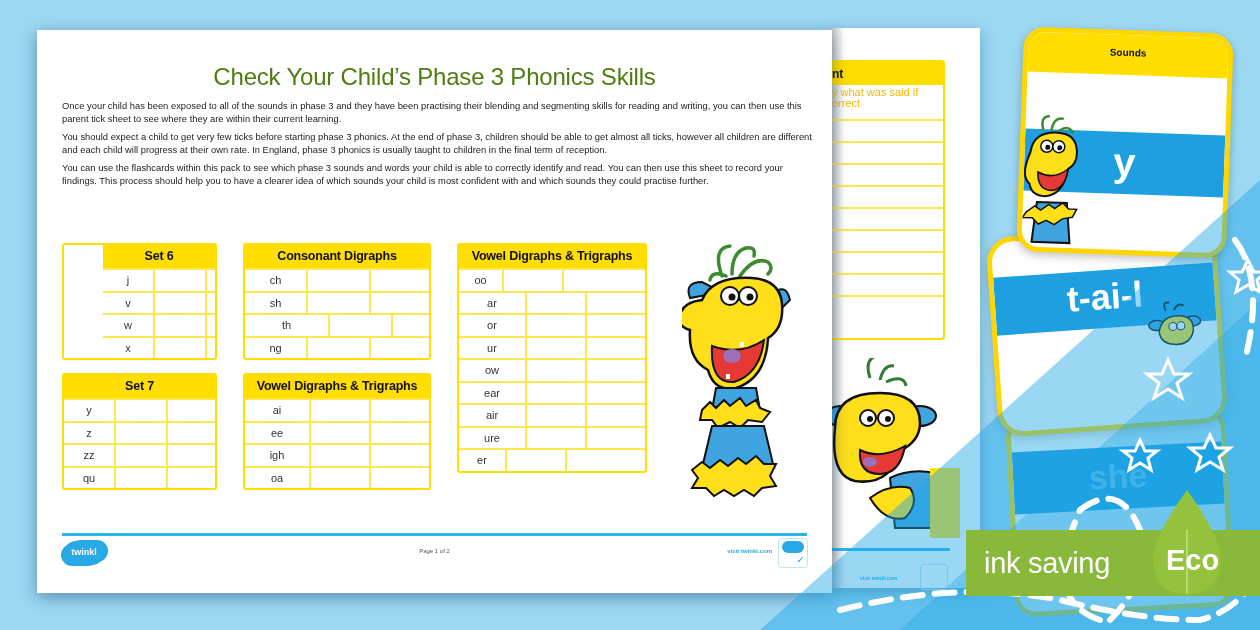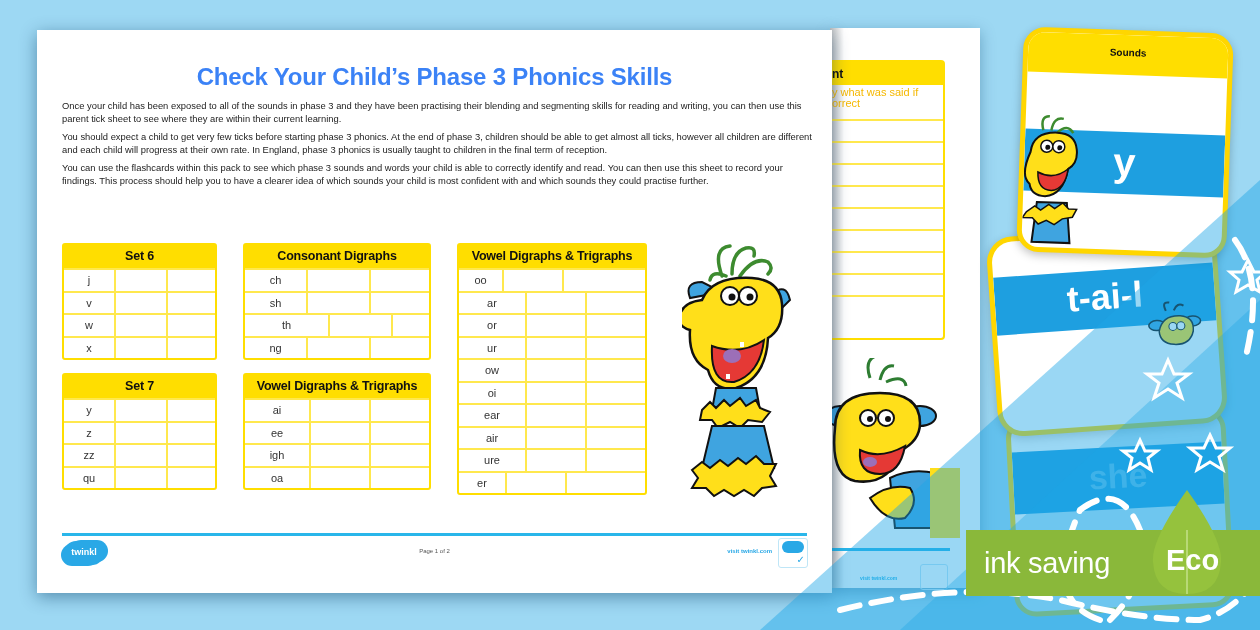--- a/index.html
+++ b/index.html
@@ -41,21 +41,21 @@
   .back-badge { position: absolute; left: 90px; top: 536px; width: 28px; height: 26px; border: 1px solid #bfe6f7; border-radius: 3px; }
 
   
   .page {
     position: absolute; left: 37px; top: 30px; width: 795px; height: 563px;
     background: #fff;
     box-shadow: 0 4px 16px rgba(0,50,90,0.45);
   }
   .title {
     position: absolute; left: 0; right: 0; top: 33px; text-align: center;
-    color: #3b82f6; font-weight: bold; font-size: 24px; letter-spacing: -0.2px;
+    color: #4d7c0f; font-weight: normal; font-size: 24px; letter-spacing: -0.2px;
   }
   .intro {
     position: absolute; left: 25px; right: 20px; top: 70px;
     font-size: 9.4px; line-height: 12.5px; color: #222;
   }
   .intro p { margin-bottom: 6px; }
 
   .ptable {
     position: absolute; border: 2px solid #ffde00; border-radius: 3px; background: #fff;
   }
@@ -168,21 +168,21 @@
   </div>
 
   <div class="page">
     <div class="title">Check Your Child’s Phase 3 Phonics Skills</div>
     <div class="intro">
       <p>Once your child has been exposed to all of the sounds in phase 3 and they have been practising their blending and segmenting skills for reading and writing, you can then use this parent tick sheet to see where they are within their current learning.</p>
       <p>You should expect a child to get very few ticks before starting phase 3 phonics. At the end of phase 3, children should be able to get almost all ticks, however all children are different and each child will progress at their own rate. In England, phase 3 phonics is usually taught to children in the final term of reception.</p>
       <p>You can use the flashcards within this pack to see which phase 3 sounds and words your child is able to correctly identify and read. You can then use this sheet to record your findings. This process should help you to have a clearer idea of which sounds your child is most confident with and which sounds they could practise further.</p>
     </div>
 
-    <div class="ptable" style="left:25px;top:213px;width:155px;">
+    <div class="ptable" style="left:25px;top:213px;width:155px;padding-left:39px;">
       <div class="ph">Set 6</div>
       <div class="pr">
           <div class="c" style="width:52px">j</div>
           <div class="c" style="width:52px"></div>
           <div class="c" style="flex:1"></div>
         </div>
       <div class="pr">
           <div class="c" style="width:52px">v</div>
           <div class="c" style="width:52px"></div>
           <div class="c" style="flex:1"></div>
@@ -288,25 +288,20 @@
           <div class="c" style="width:60px"></div>
           <div class="c" style="flex:1"></div>
         </div>
       <div class="pr">
           <div class="c" style="width:68px">ur</div>
           <div class="c" style="width:60px"></div>
           <div class="c" style="flex:1"></div>
         </div>
       <div class="pr">
           <div class="c" style="width:68px">ow</div>
-          <div class="c" style="width:60px"></div>
-          <div class="c" style="flex:1"></div>
-        </div>
-      <div class="pr">
-          <div class="c" style="width:68px">oi</div>
           <div class="c" style="width:60px"></div>
           <div class="c" style="flex:1"></div>
         </div>
       <div class="pr">
           <div class="c" style="width:68px">ear</div>
           <div class="c" style="width:60px"></div>
           <div class="c" style="flex:1"></div>
         </div>
       <div class="pr">
           <div class="c" style="width:68px">air</div>

